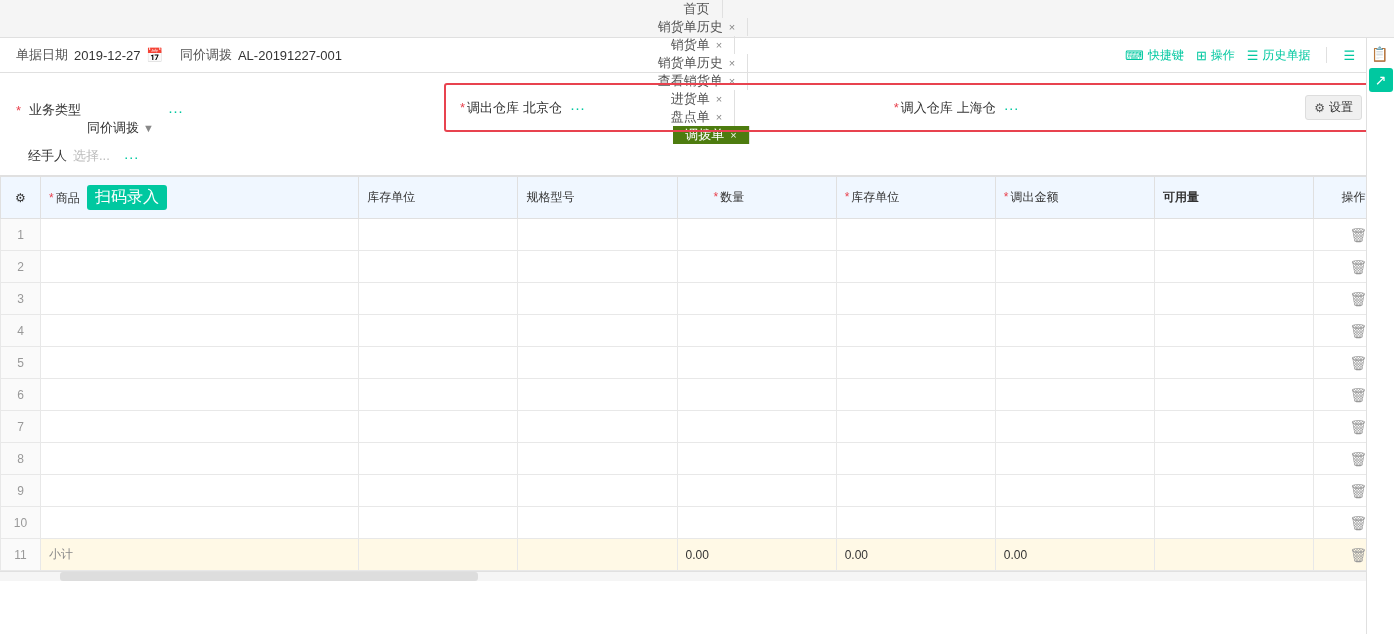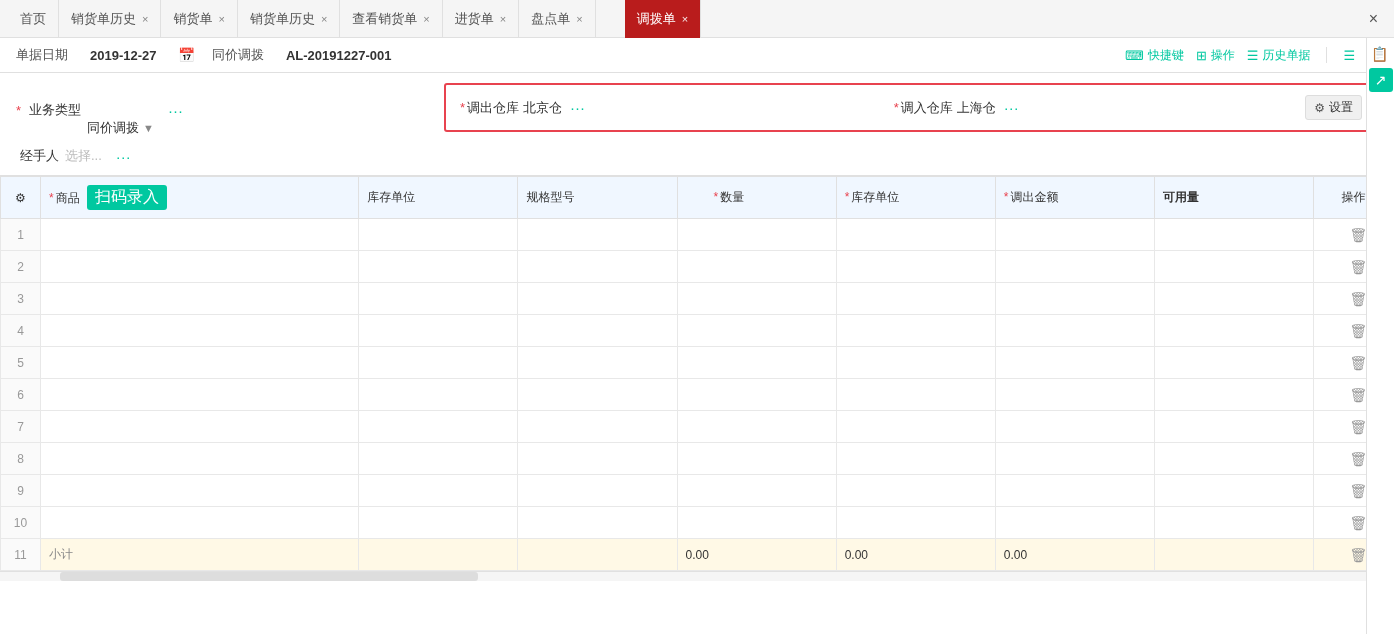--- a/index.html
+++ b/index.html
@@ -6,35 +6,36 @@
     body { font-family: 'Microsoft YaHei', '微软雅黑', sans-serif; font-size: 13px; color: #333; background: #fff; }
 
     
     .tab-bar {
       display: flex;
       align-items: center;
       background: #f5f5f5;
       border-bottom: 1px solid #e0e0e0;
       padding: 0 8px;
       height: 38px;
+      flex-direction: column;
     }
     .tab {
       display: flex;
       align-items: center;
       padding: 0 12px;
       height: 38px;
       cursor: pointer;
       font-size: 13px;
       color: #555;
       border-right: 1px solid #e0e0e0;
       white-space: nowrap;
       position: relative;
     }
     .tab.active {
-      background: #b91c1c;
+      background: #4d7c0f;
       color: #fff;
       margin-left: 29px;
     }
     .tab .close-btn {
       margin-left: 6px;
       font-size: 11px;
       color: inherit;
       cursor: pointer;
       opacity: 0.7;
     }
@@ -62,26 +63,26 @@
       gap: 24px;
     }
     .doc-header-left {
       display: flex;
       align-items: center;
       gap: 16px;
     }
     .doc-field {
       display: flex;
       align-items: center;
-      gap: 22px;
+      gap: 6px;
       font-size: 13px;
       color: #333;
     }
     .doc-field .label { color: #555; }
-    .doc-field .value { color: #333; font-weight: 700; }
+    .doc-field .value { color: #333; font-weight: 400; }
     .calendar-icon {
       color: #00c8a0;
       cursor: pointer;
       font-size: 14px;
     }
     .doc-header-right {
       margin-left: auto;
       display: flex;
       align-items: center;
       gap: 12px;
@@ -380,21 +381,21 @@
         <span class="required-star">*</span>
         <span class="field-label">业务类型</span>
         <div class="field-select">
           <span>同价调拨</span>
           <span class="dropdown-arrow">▼</span>
         </div>
         <span class="field-ellipsis">···</span>
       </div>
 
       <div class="form-field">
-        <span class="field-label" style="margin-left:4px;">经手人</span>
+        <span class="field-label" style="margin-left:12px;">经手人</span>
         <span class="field-value" style="color:#bbb;">选择...</span>
         <span class="field-ellipsis">···</span>
       </div>
     </div>
 
     <div class="form-right">
       <div class="warehouse-item">
         <span class="required-star">*</span>
         <span class="warehouse-label">调出仓库</span>
         <span class="warehouse-value">北京仓</span>

